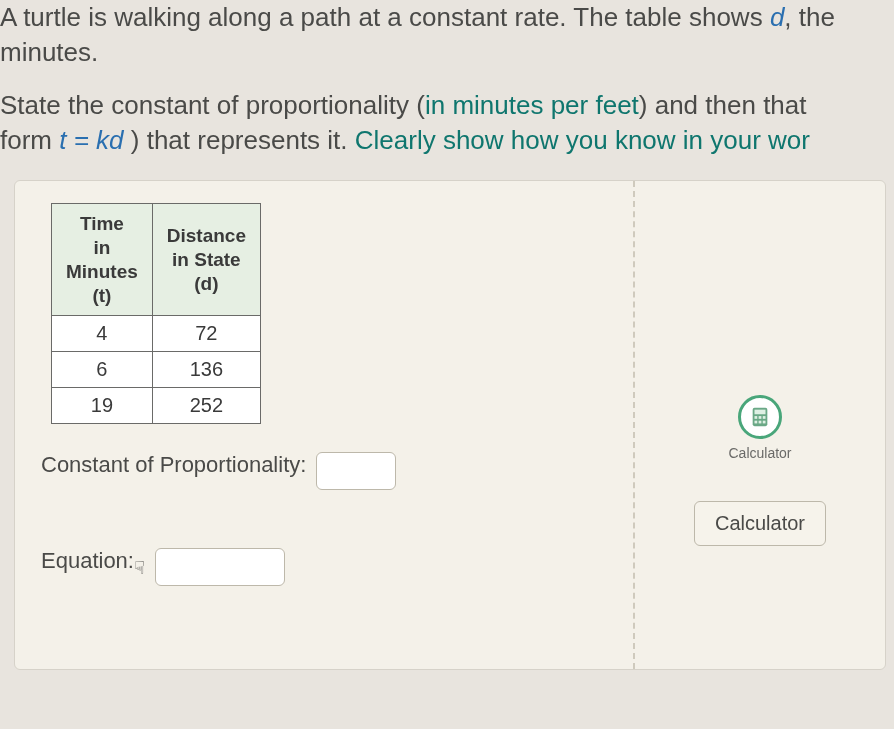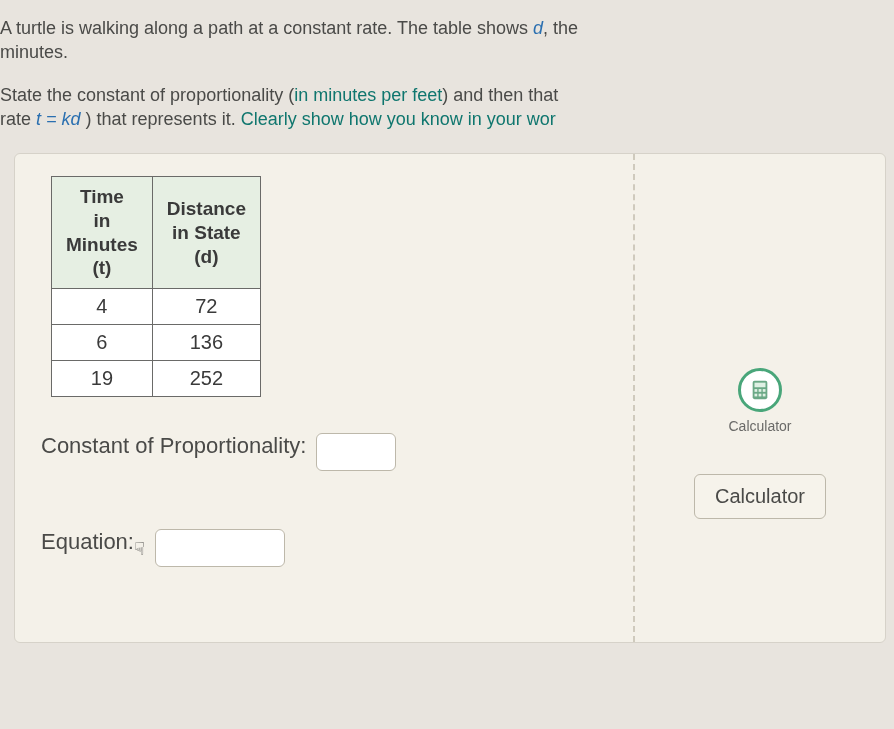--- a/index.html
+++ b/index.html
@@ -5,22 +5,22 @@
     * { box-sizing: border-box; margin: 0; padding: 0; }
     body {
       font-family: Arial, Helvetica, sans-serif;
       background: #e8e4de;
       width: 894px;
       height: 729px;
       overflow: hidden;
       color: #3a3a3a;
     }
     .problem-text {
-      padding: 16px 18px 18px 0;
-      font-size: 18px;
+      padding: 0 18px 18px 0;
+      font-size: 26px;
       line-height: 1.35;
       color: #4a4a48;
     }
     .problem-text .line1 { margin-bottom: 18px; }
     .red { color: #0f766e; }
     .blue { color: #2a6fb0; }
     .italic { font-style: italic; }
     .answer-area {
       margin: 4px 8px 8px 14px;
       border: 1px solid #d6d2c9;
@@ -39,21 +39,21 @@
       padding: 22px 18px;
       display: flex;
       flex-direction: column;
       align-items: center;
       justify-content: center;
       gap: 40px;
     }
     table.data {
       border-collapse: collapse;
       background: #fff;
-      margin-bottom: 36px;
+      margin-bottom: 28px;
       margin-left: 10px;
     }
     table.data th, table.data td {
       border: 1.5px solid #6a6a68;
       padding: 6px 18px;
       text-align: center;
       font-size: 20px;
     }
     table.data th {
       background: #e6efe3;
@@ -110,21 +110,21 @@
 </head>
 <body>
 
 <div class="problem-text">
   <div class="line1">
     <span>A turtle is walking along a path at a constant rate. The table shows </span><span class="blue italic">d</span><span>, the</span><br>
     <span>minutes.</span>
   </div>
   <div>
     <span>State the constant of proportionality (</span><span class="red">in minutes per feet</span><span>) and then that</span><br>
-    <span>rate </span><span class="blue italic">t = kd</span><span> ) that represents it. </span><span class="red">Clearly show how you know in your wor</span>
+    <span>form </span><span class="blue italic">t = kd</span><span> ) that represents it. </span><span class="red">Clearly show how you know in your wor</span>
   </div>
 </div>
 
 <div class="answer-area">
   <div class="left-panel">
 
     <table class="data">
       <thead>
         <tr>
           <th>

